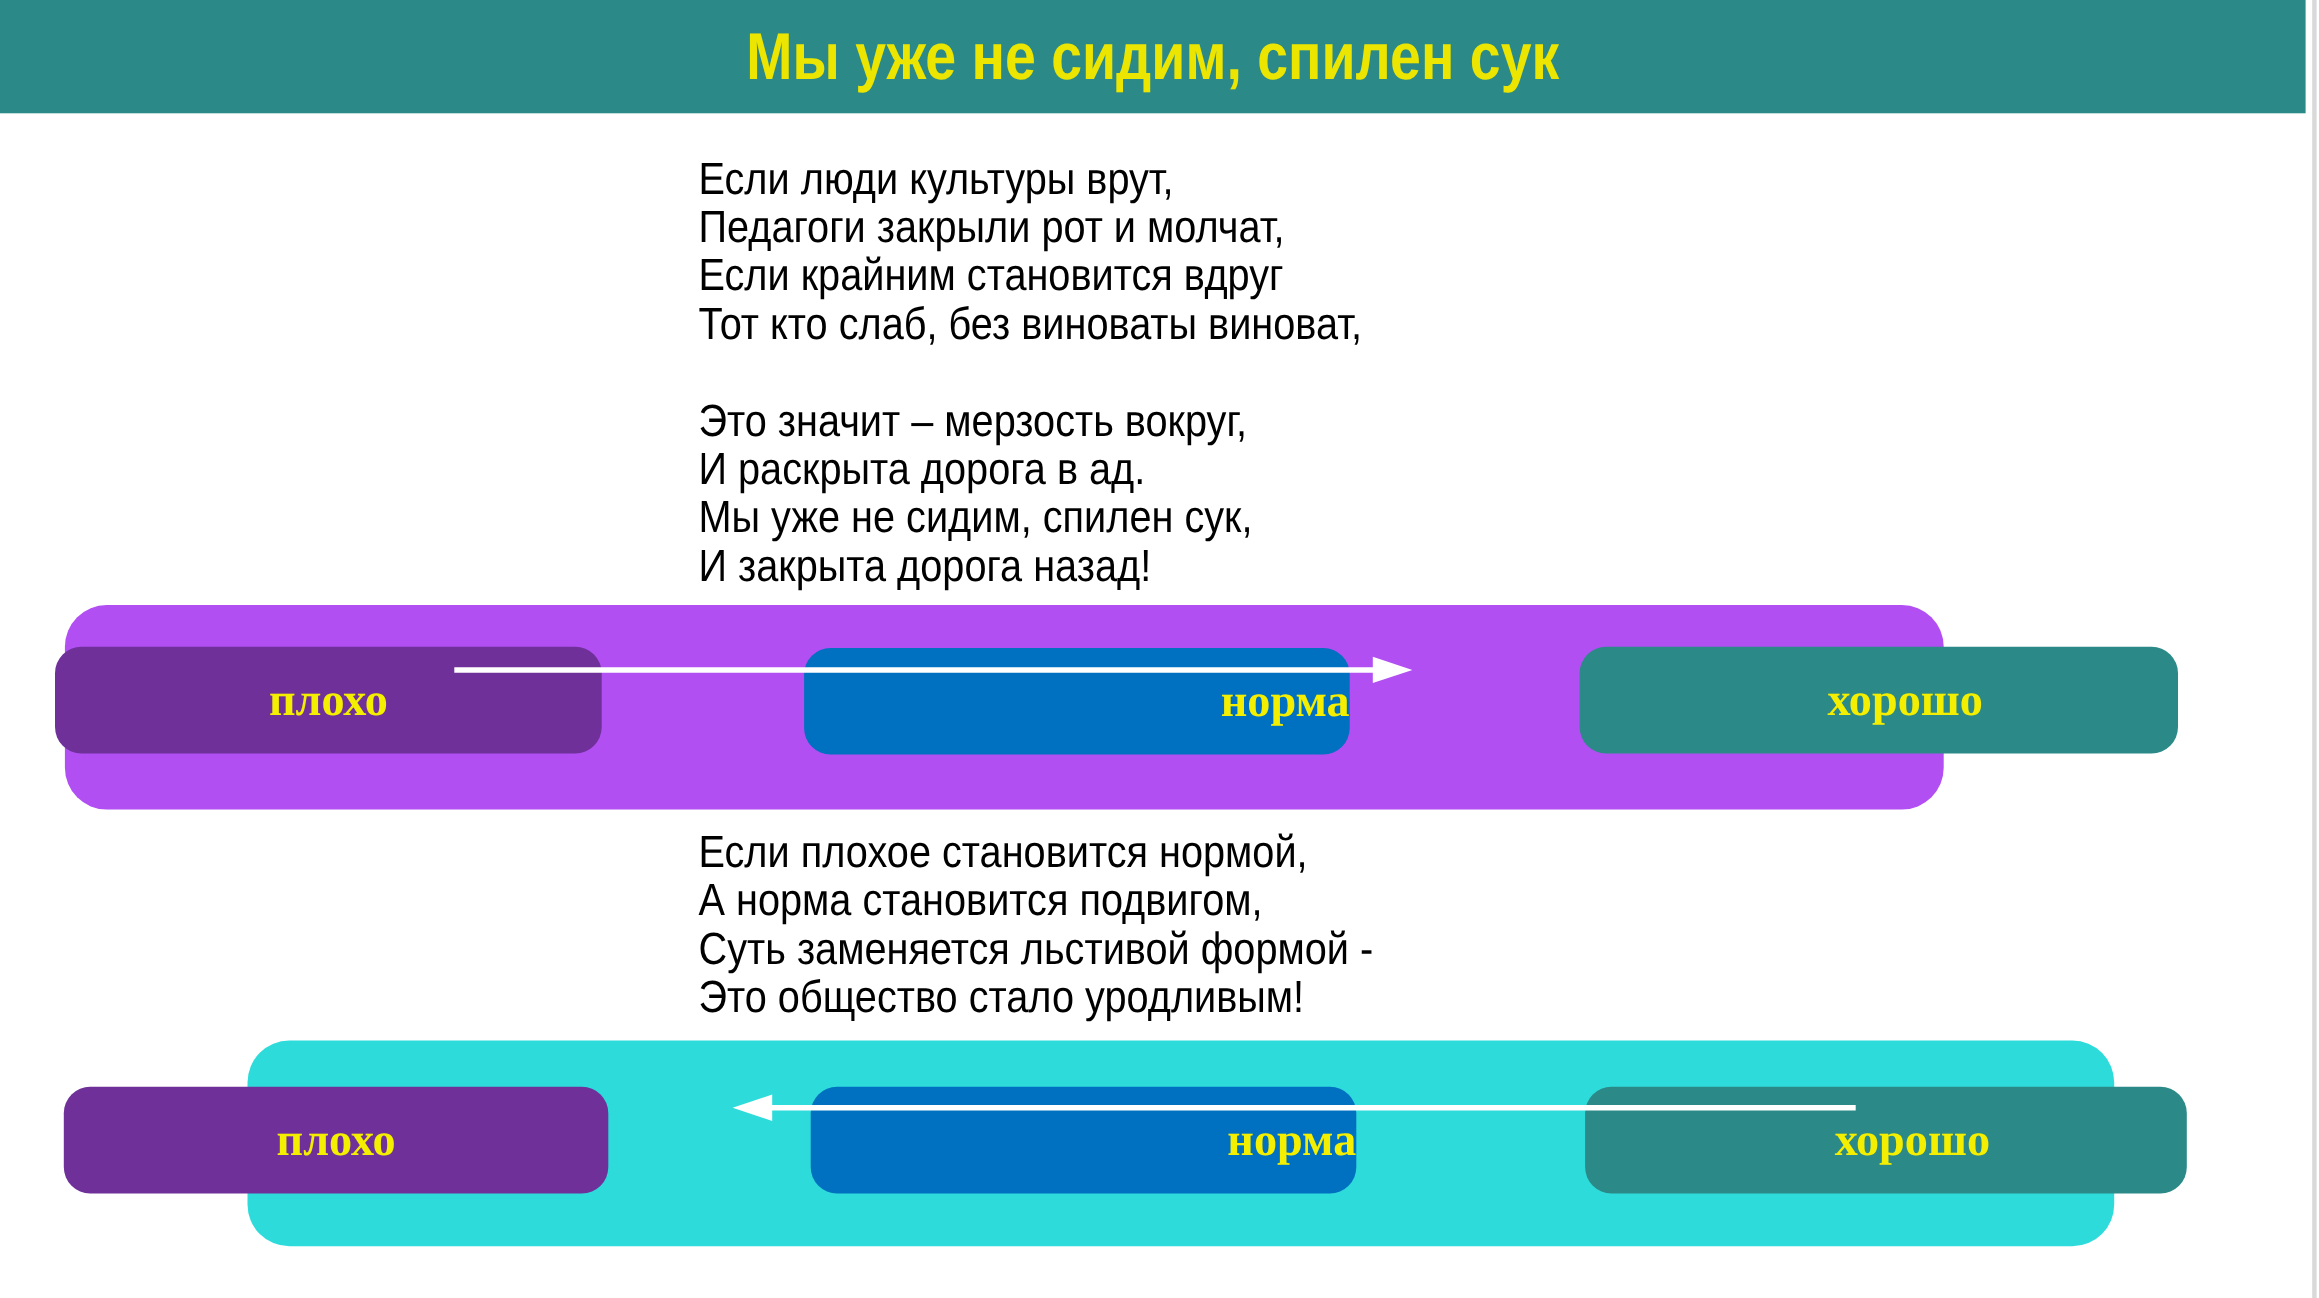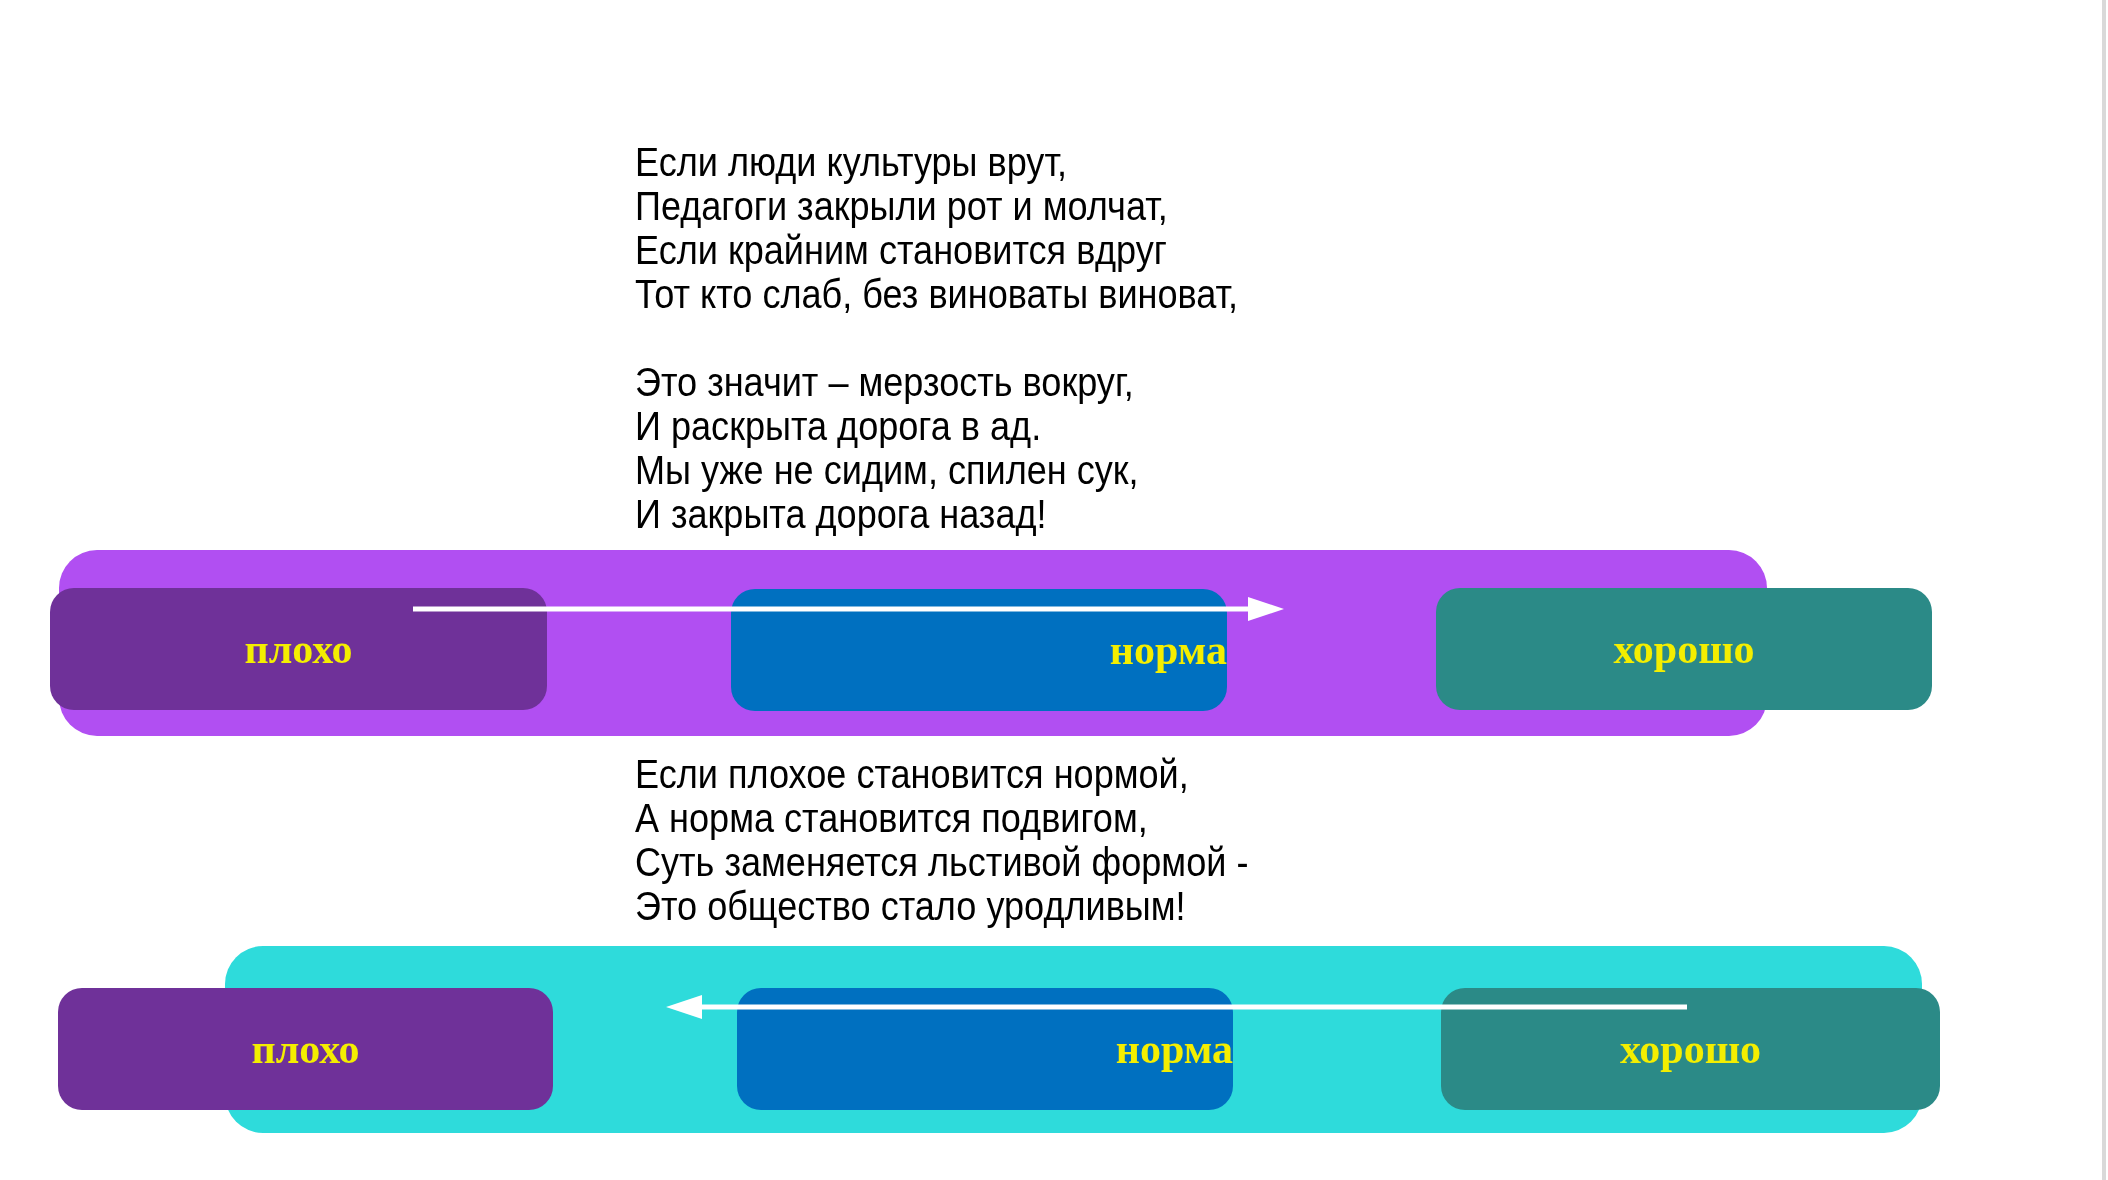--- a/index.html
+++ b/index.html
@@ -18,24 +18,24 @@
   .p1{top:140px;}
   .p2{top:360px;}
   .p3{top:752px;}
 
   
   .band{position:absolute;border-radius:38px;}
   .band-top{left:59px;top:550px;width:1708px;height:186px;background:var(--violet);}
   .band-bottom{left:225px;top:946px;width:1697px;height:187px;background:var(--cyan);}
 
   
-  .box{position:absolute;height:122px;border-radius:24px;display:flex;align-items:center;justify-content:center;}
+  .box{position:absolute;height:97px;border-radius:24px;display:flex;align-items:center;justify-content:center;}
   .box-bad{background:var(--purple);}
   .box-norm{background:var(--blue);justify-content:flex-end;}
-  .box-good{background:var(--teal);}
+  .box-good{background:var(--teal);padding-left:48px;}
   .t-bad{left:50px;top:588px;width:497px;}
   .t-norm{left:731px;top:589px;width:496px;}
   .t-good{left:1436px;top:588px;width:496px;}
   .b-bad{left:58px;top:988px;width:495px;}
   .b-norm{left:737px;top:988px;width:496px;}
   .b-good{left:1441px;top:988px;width:499px;}
   .boxlabel{font-family:"Liberation Serif",serif;font-weight:bold;font-size:42px;color:var(--label_yellow);}
 
   
   .arrow{position:absolute;}
@@ -43,20 +43,23 @@
   .arrow-bottom{left:660px;top:991px;}
 
   
   .edge{position:absolute;top:0;right:2px;width:4px;height:1180px;background:var(--edge_gray);}
 </style>
 </head>
 <body>
 
 <div class="slide">
 
+  <header class="titlebar">
+    <span class="title">Мы уже не сидим, спилен сук</span>
+  </header>
 
   <div class="poem p1">
     <div>Если люди культуры врут,</div>
     <div>Педагоги закрыли рот и молчат,</div>
     <div>Если крайним становится вдруг</div>
     <div>Тот кто слаб, без виноваты виноват,</div>
   </div>
 
   <div class="poem p2">
     <div>Это значит – мерзость вокруг,</div>

